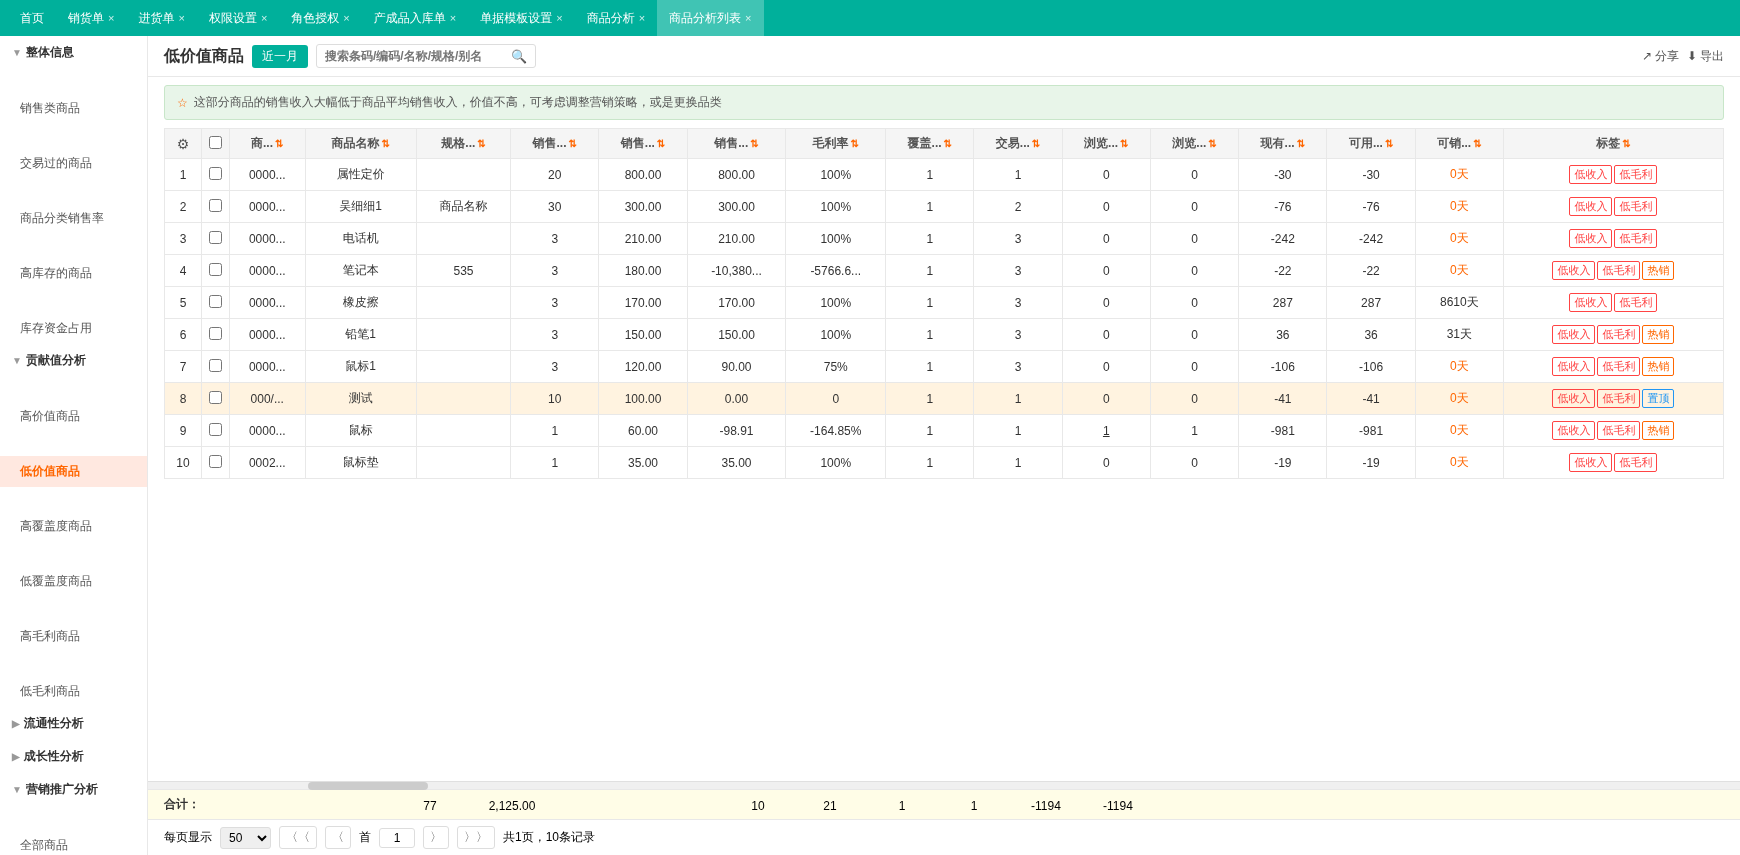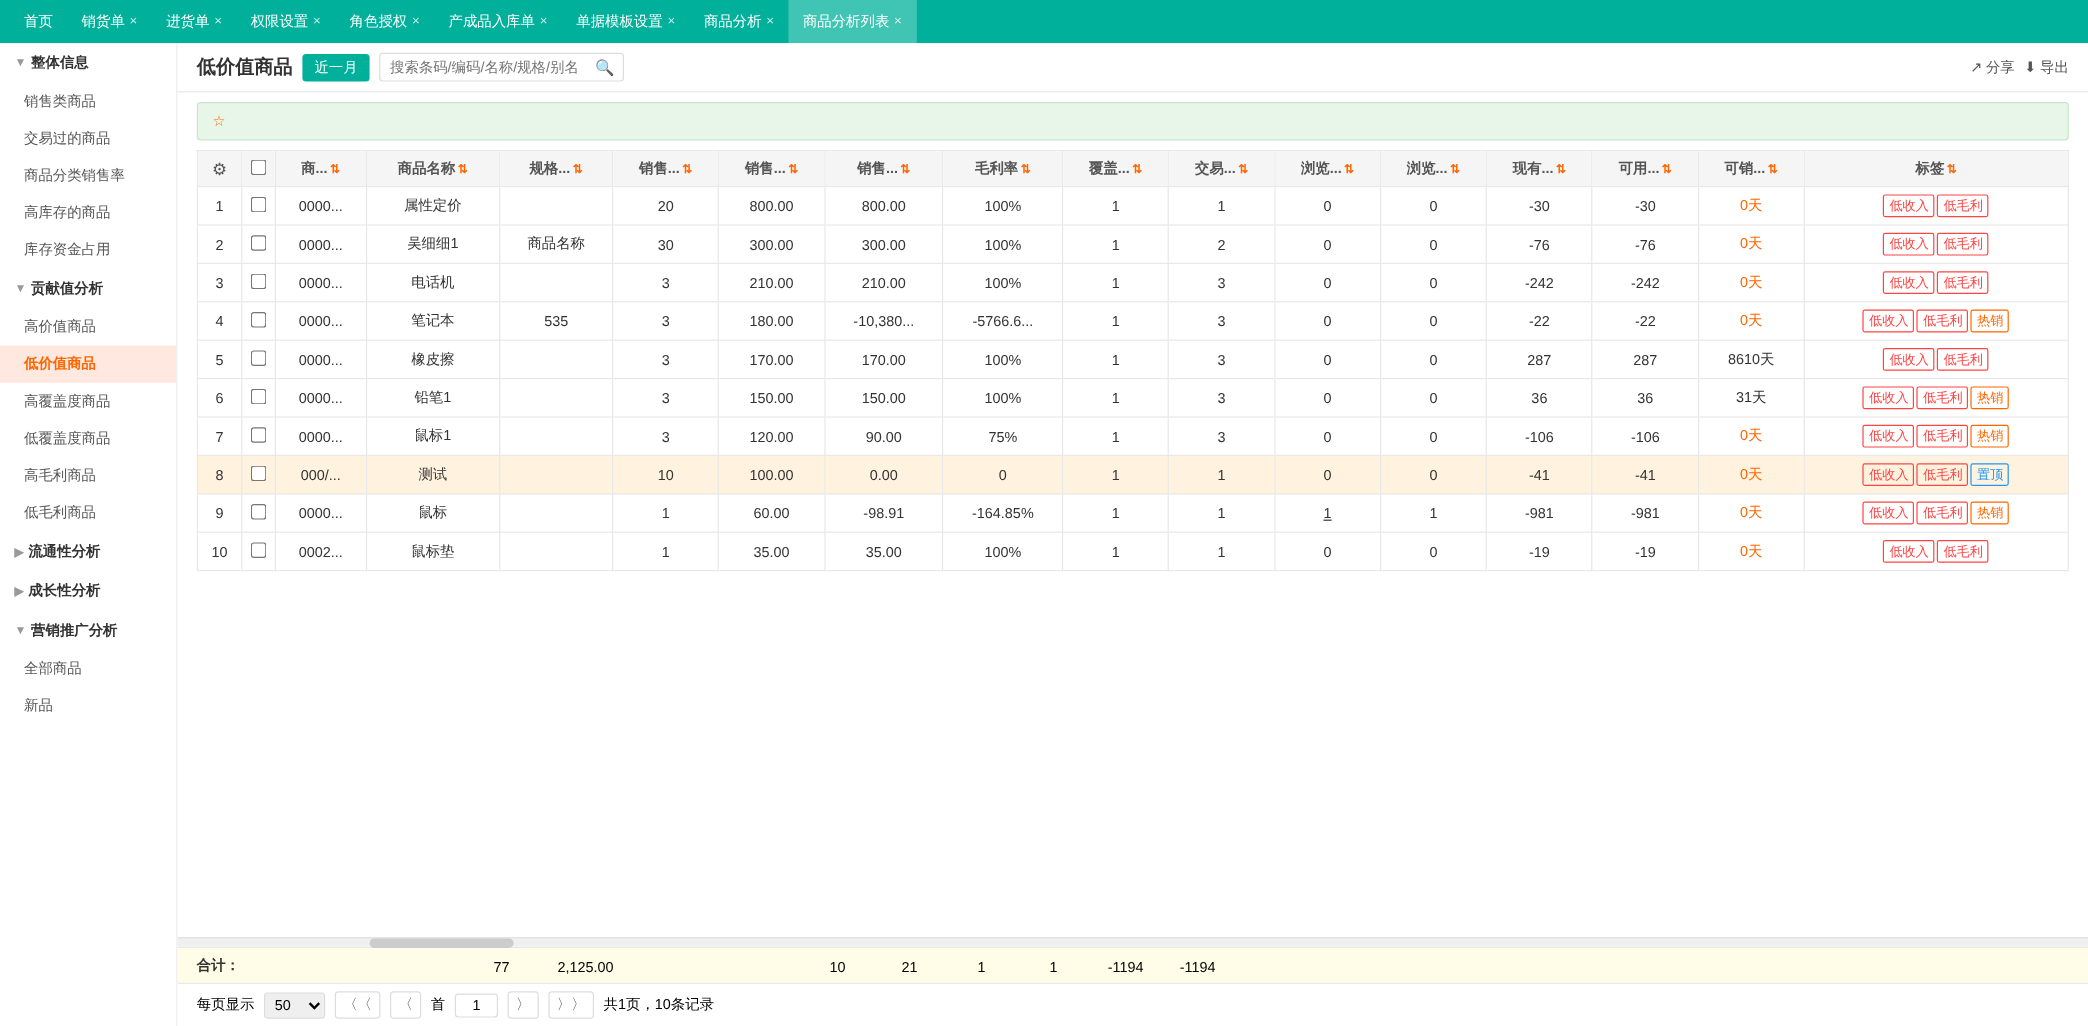--- a/index.html
+++ b/index.html
@@ -49,20 +49,21 @@
       font-weight: bold;
       cursor: pointer;
       font-size: 12px;
     }
     .sidebar-group-header .arrow { margin-right: 4px; font-size: 10px; color: #999; }
     .sidebar-item {
       padding: 7px 12px 7px 20px;
       color: #555;
       cursor: pointer;
       font-size: 12px;
+      margin-top: 24px;
     }
     .sidebar-item.active { background: #ffe8e0; color: #ff6600; font-weight: bold; }
 
     
     .content-area {
       flex: 1;
       display: flex;
       flex-direction: column;
       overflow: hidden;
       background: #fff;
@@ -87,24 +88,25 @@
       border: none;
       border-radius: 3px;
       padding: 3px 10px;
       cursor: pointer;
       font-size: 12px;
     }
     .search-input {
       border: 1px solid #ddd;
       border-radius: 3px;
       padding: 4px 28px 4px 8px;
-      width: 204px;
+      width: 220px;
       outline: none;
       font-size: 12px;
       color: #999;
+      font-weight: bold;
     }
     .search-wrapper { position: relative; }
     .search-icon { position: absolute; right: 8px; top: 50%; transform: translateY(-50%); color: #f60; font-size: 13px; }
     .header-actions { margin-left: auto; display: flex; gap: 8px; }
     .action-btn { background: none; border: none; color: #555; cursor: pointer; font-size: 12px; display: flex; align-items: center; gap: 3px; }
 
     
     .notice-bar {
       background: #e8f5e9;
       border: 1px solid #c8e6c9;
@@ -169,21 +171,21 @@
     .table-footer {
       display: flex;
       align-items: flex-end;
       padding: 6px 16px;
       border-top: 1px solid #e8e8e8;
       background: #fffde7;
       font-size: 12px;
       gap: 8px;
     }
     .footer-label { color: #333; font-weight: bold; }
-    .footer-values { display: flex; gap: 0; }
+    .footer-values { display: flex; gap: 12px; }
     .footer-cell { min-width: 60px; text-align: center; padding: 0 8px; }
 
     
     .pagination-bar {
       display: flex;
       align-items: center;
       justify-content: flex-start;
       padding: 6px 16px;
       border-top: 1px solid #e8e8e8;
       background: #fff;
@@ -328,20 +330,21 @@
         </button>
         <button class="action-btn">
           <span>⬇</span>
           <span>导出</span>
         </button>
       </div>
     </div>
 
     <div class="notice-bar">
       <span class="notice-icon">☆</span>
+      <span>这部分商品的销售收入大幅低于商品平均销售收入，价值不高，可考虑调整营销策略，或是更换品类</span>
     </div>
 
     <div class="table-wrapper">
       <table>
         <thead>
           <tr>
             <th><button class="settings-btn">⚙</button></th>
             <th class="checkbox-col"><input type="checkbox" style=""></th>
             <th>商...<span class="sort-icon">⇅</span></th>
             <th>商品名称<span class="sort-icon">⇅</span></th>

